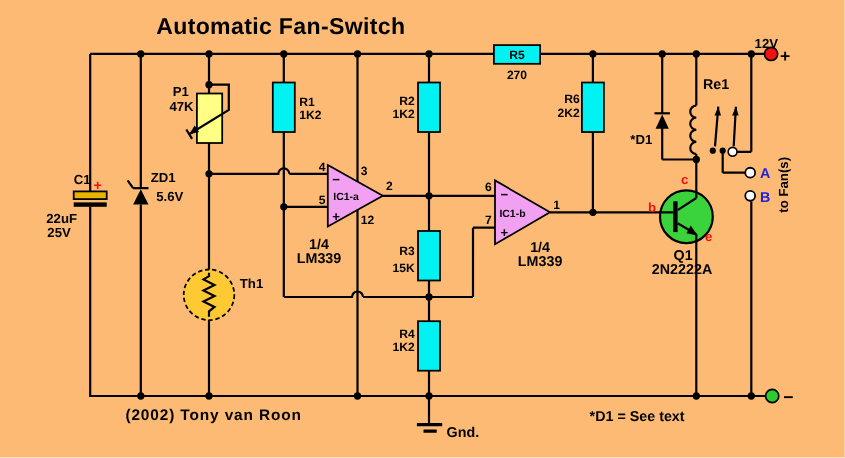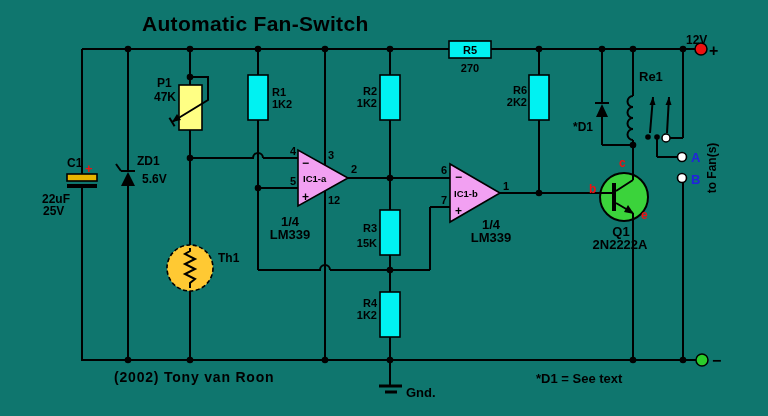--- a/index.html
+++ b/index.html
@@ -1,16 +1,16 @@
 <!DOCTYPE html>
 <html><head>
 <meta charset="utf-8">
 <style>
   html,body{margin:0;padding:0;background:#FFFFFF;}
-  #stage{position:relative;width:768px;height:416px;background:#0f766e;overflow:hidden;}
+  #stage{position:relative;width:768px;height:416px;background:#fdba74;overflow:hidden;}
   svg{position:absolute;left:0;top:0;}
   svg text{font-family:"Liberation Sans","DejaVu Sans",sans-serif;font-weight:bold;fill:#000000;}
   .fs9{font-size:9.5px;}
   .fs11{font-size:11px;}
   .fs12{font-size:12px;}
   .fs13{font-size:13px;}
   .fs14{font-size:14px;letter-spacing:0.8px;}
   .fs16{font-size:16px;}
   .fs21{font-size:21px;letter-spacing:0.3px;}
   .mid{text-anchor:middle;}

